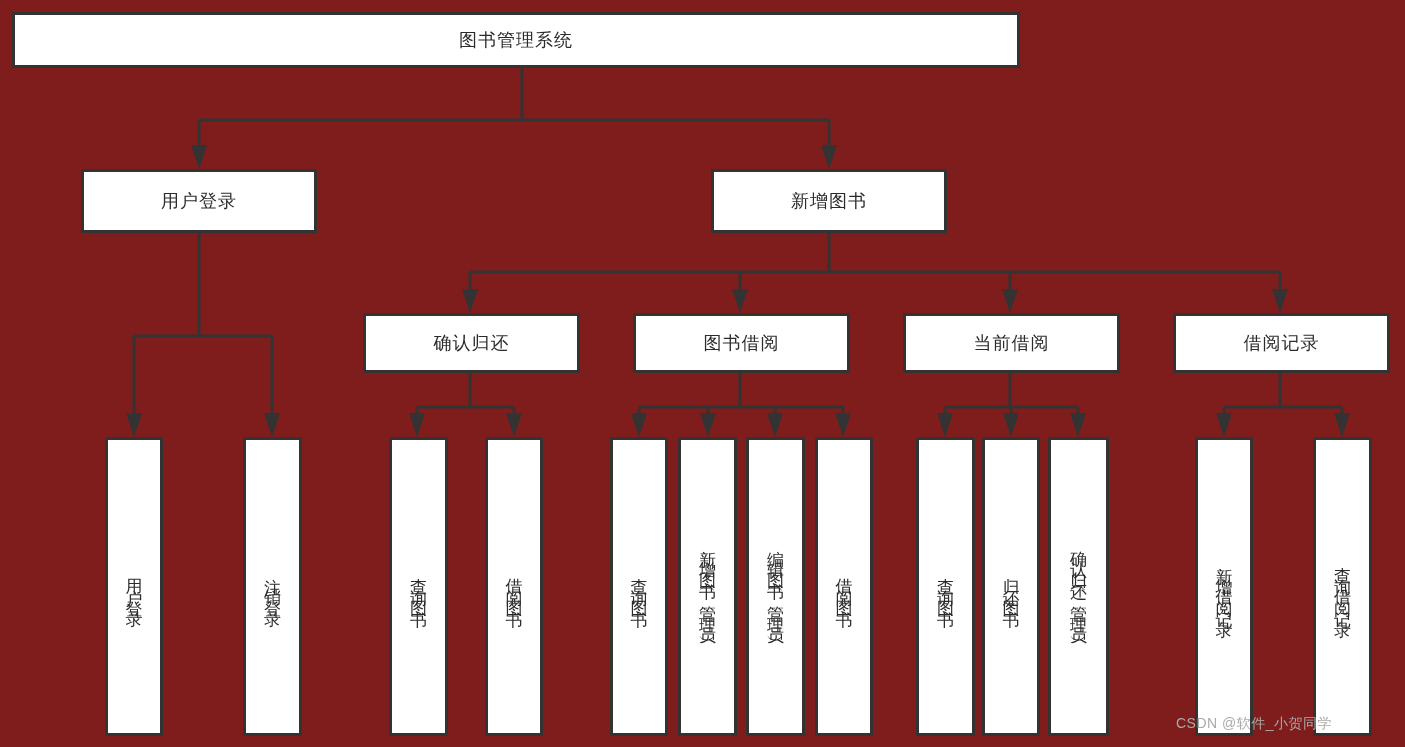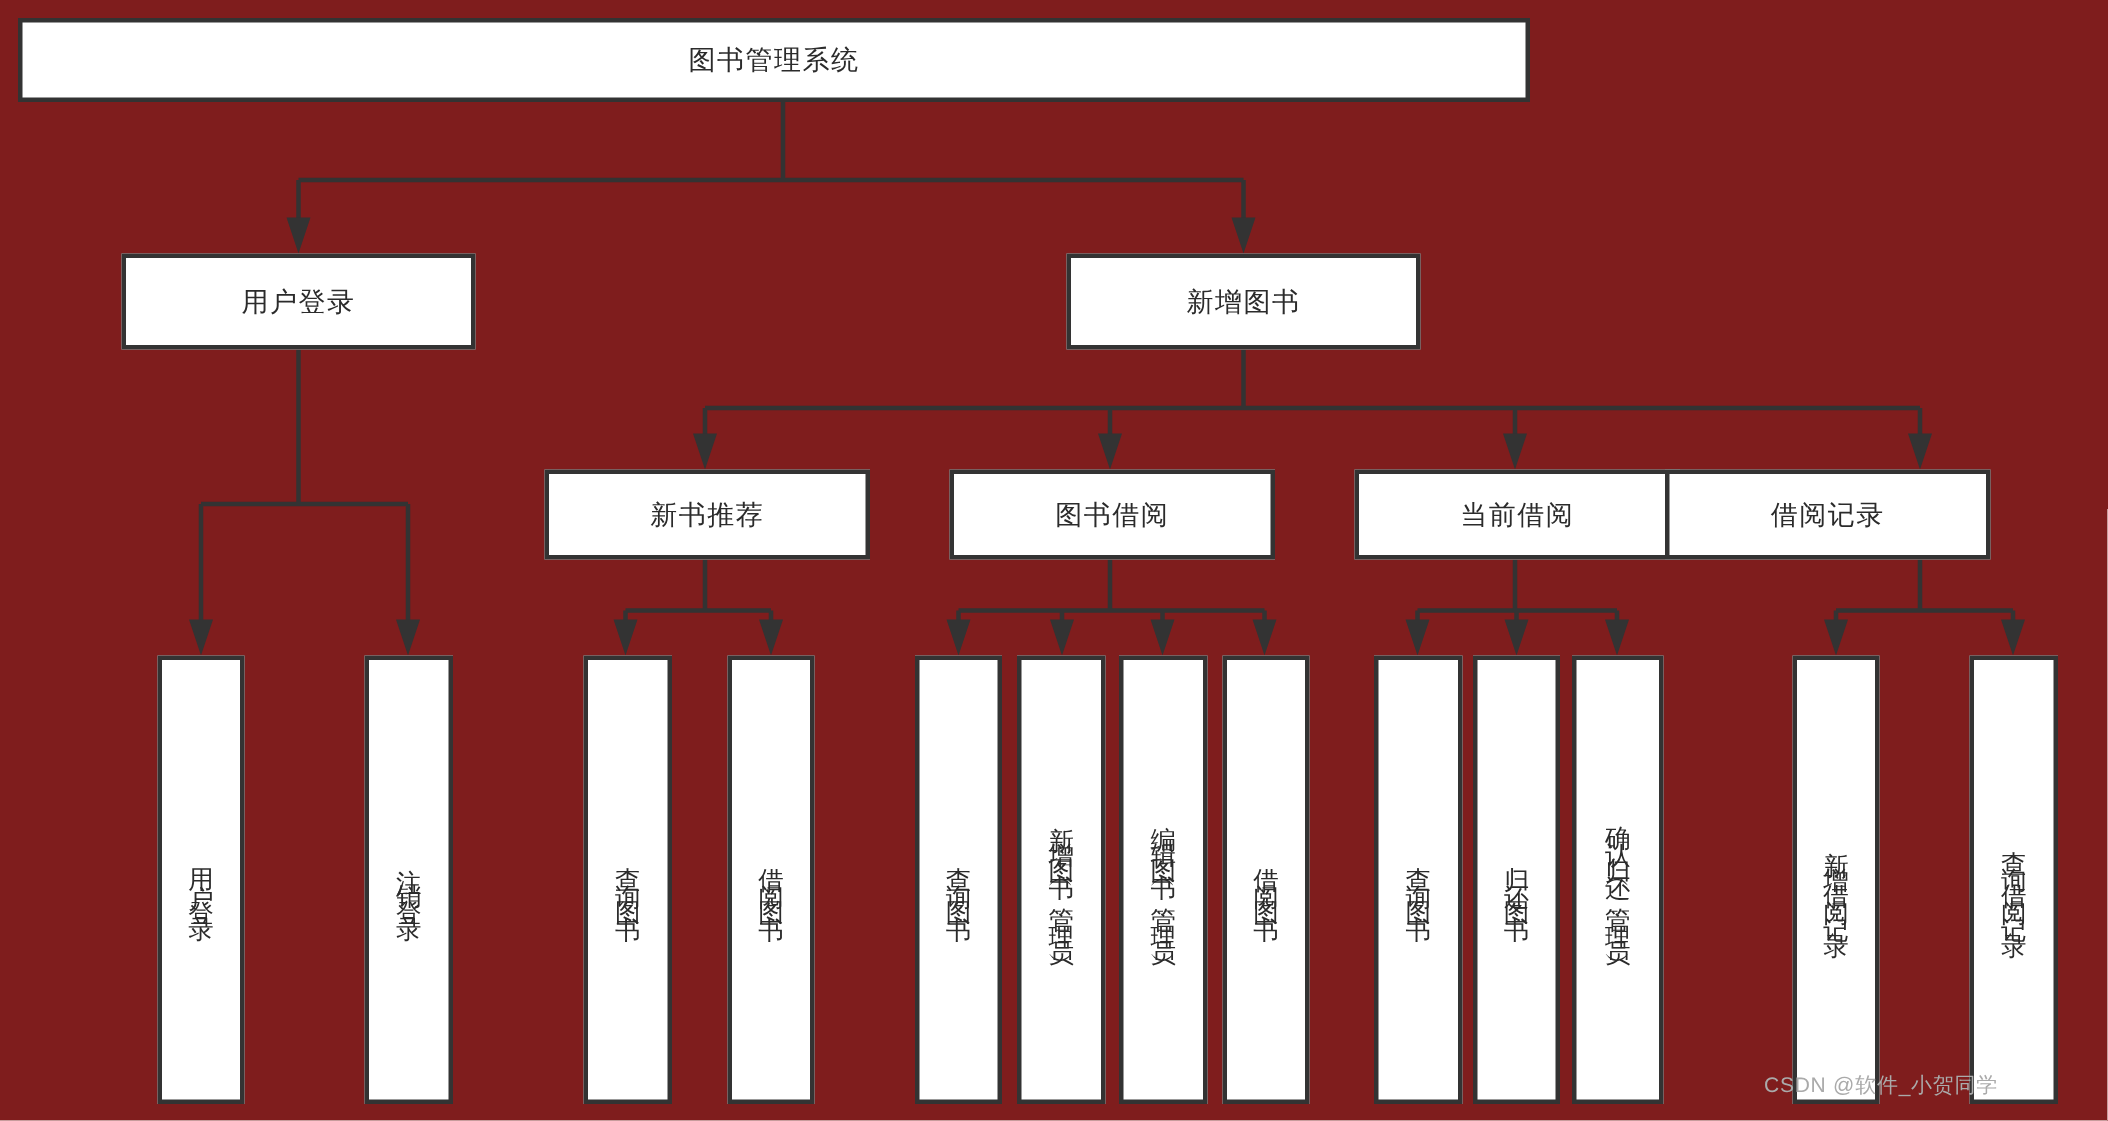--- a/index.html
+++ b/index.html
@@ -86,29 +86,29 @@
   </div>
 
   <div class="node h-node" style="left:81px;top:169px;width:236px;height:64px">
     <span>用户登录</span>
   </div>
   <div class="node h-node" style="left:711px;top:169px;width:236px;height:64px">
     <span>新增图书</span>
   </div>
 
   <div class="node h-node" style="left:363px;top:313px;width:217px;height:60px">
-    <span>新书推荐</span>
+    <span>确认归还</span>
   </div>
   <div class="node h-node" style="left:903px;top:313px;width:217px;height:60px">
     <span>当前借阅</span>
   </div>
   <div class="node h-node" style="left:633px;top:313px;width:217px;height:60px">
     <span>图书借阅</span>
   </div>
-  <div class="node h-node" style="left:1110px;top:313px;width:217px;height:60px">
+  <div class="node h-node" style="left:1173px;top:313px;width:217px;height:60px">
     <span>借阅记录</span>
   </div>
 
   <div class="node leaf" style="left:105px;width:58px">
     <span class="vtext">用户登录</span>
   </div>
   <div class="node leaf" style="left:243px;width:59px">
     <span class="vtext">注销登录</span>
   </div>
 

